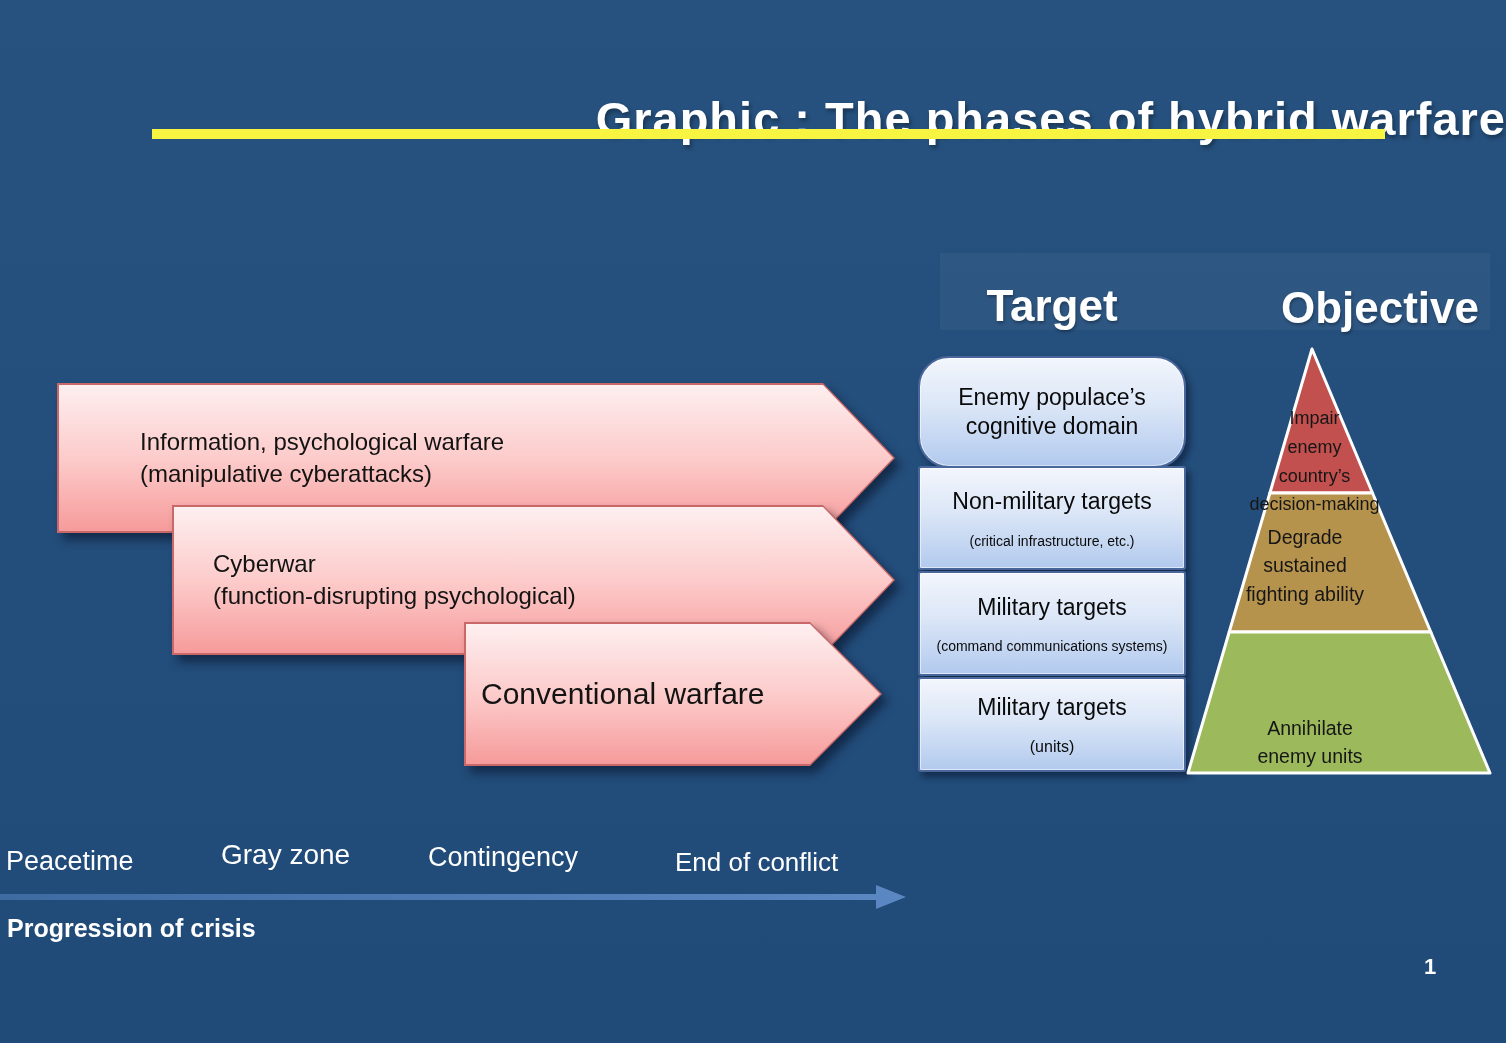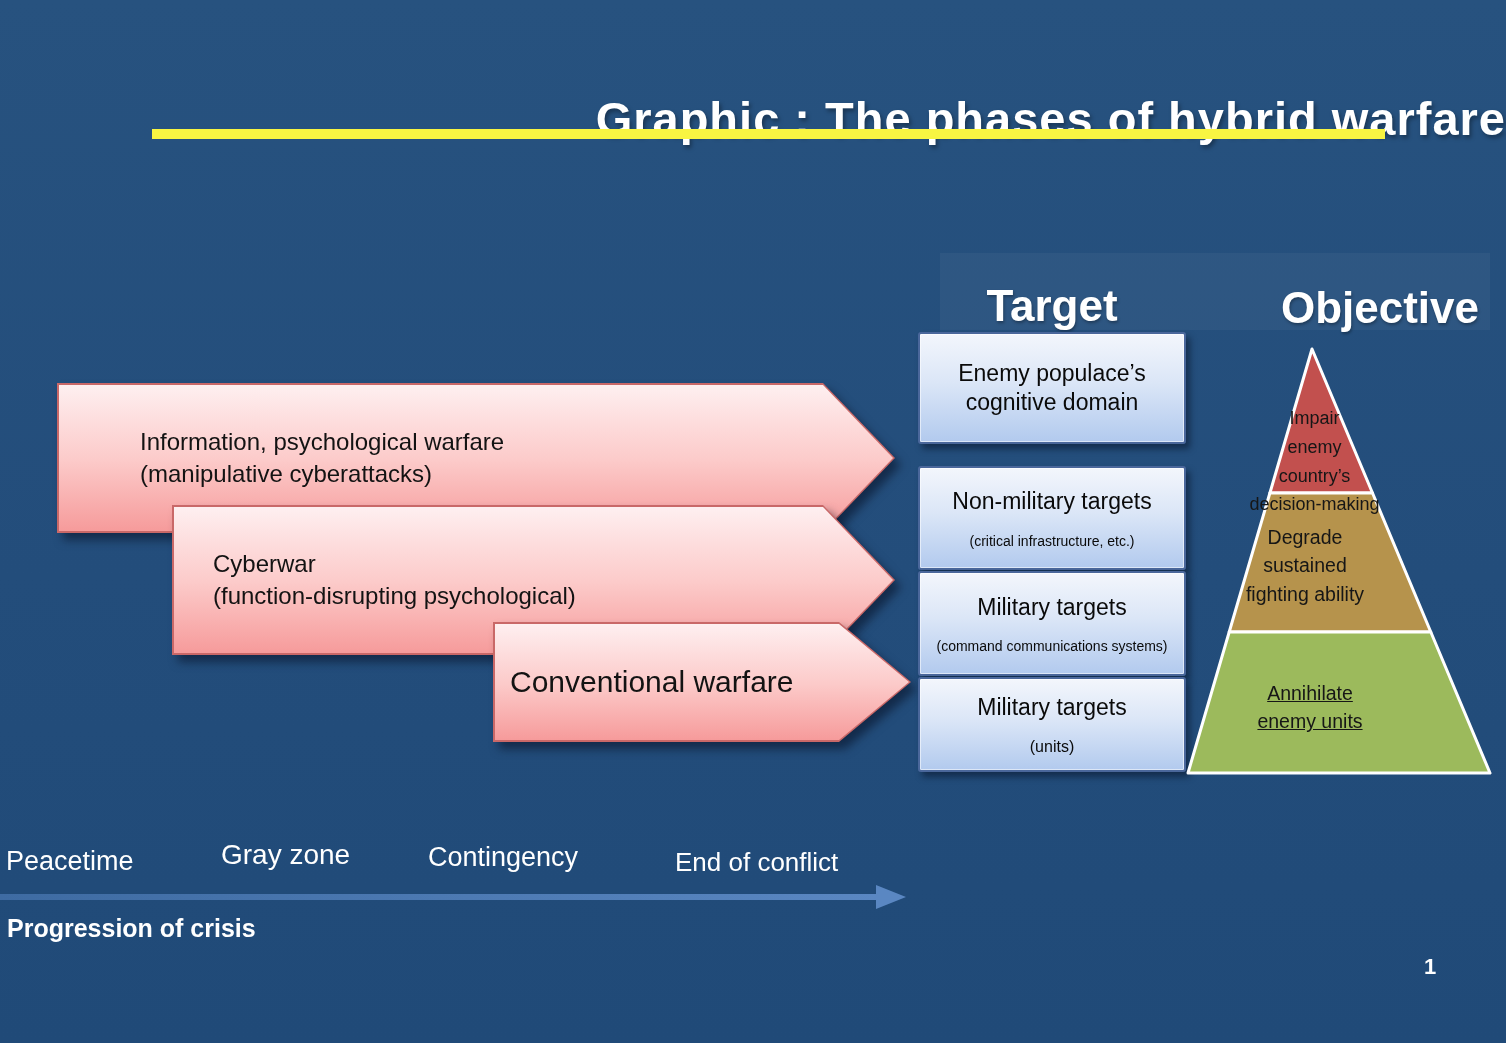--- a/index.html
+++ b/index.html
@@ -36,21 +36,21 @@
   .arrow-fill{
     position:absolute;inset:2px;
     background:linear-gradient(180deg,#feeff0 0%,#fccac9 52%,#f69b9b 100%);
   }
   .arrow1{left:57px;top:383px;width:838px;height:150px;}
   .arrow1 .arrow-shape{clip-path:polygon(0 0,766px 0,100% 50%,766px 100%,0 100%);}
   .arrow1 .arrow-fill{clip-path:polygon(0 0,764px 0,100% 50%,764px 100%,0 100%);}
   .arrow2{left:172px;top:505px;width:723px;height:150px;}
   .arrow2 .arrow-shape{clip-path:polygon(0 0,651px 0,100% 50%,651px 100%,0 100%);}
   .arrow2 .arrow-fill{clip-path:polygon(0 0,649px 0,100% 50%,649px 100%,0 100%);}
-  .arrow3{left:493px;top:622px;width:418px;height:120px;}
+  .arrow3{left:464px;top:622px;width:418px;height:144px;}
   .arrow3 .arrow-shape{clip-path:polygon(0 0,346px 0,100% 50%,346px 100%,0 100%);}
   .arrow3 .arrow-fill{clip-path:polygon(0 0,344px 0,100% 50%,344px 100%,0 100%);}
   .arrow-label{
     position:absolute;top:50%;transform:translateY(-50%);
     color:#131313;font-size:24px;line-height:1.33;white-space:nowrap;
   }
   .arrow1 .arrow-label{left:83px;}
   .arrow2 .arrow-label{left:41px;}
   .arrow3 .arrow-label{left:17px;font-size:30px;}
   
@@ -58,30 +58,30 @@
     position:absolute;left:918px;width:264px;
     border:2px solid #4a679b;border-radius:3px;
     background:linear-gradient(180deg,#f3f6fc 0%,#dbe6f7 45%,#b2caee 100%);
     box-shadow:4px 5px 6px rgba(5,15,35,0.5),inset 0 0 0 1px rgba(255,255,255,0.55);
     display:flex;flex-direction:column;justify-content:center;align-items:center;
     text-align:center;color:#0a0a0a;
   }
   .tbox .main{font-size:23px;line-height:1.25;}
   .tbox .sub{font-size:14px;margin-top:17px;}
   .tbox4 .sub{font-size:16px;}
-  .tbox1{top:332px;height:108px;}
+  .tbox1{top:356px;height:108px;border-radius:31px;}
   .tbox2{top:466px;height:100px;}
   .tbox3{top:571px;height:101px;}
   .tbox4{top:677px;height:91px;}
   
   .pyramid-svg{position:absolute;left:1186px;top:347px;width:306px;height:429px;}
   .pyr-label{position:absolute;text-align:center;color:#161616;}
   .pyr-label-top{left:1242px;top:404px;width:145px;font-size:18px;line-height:1.6;}
   .pyr-label-mid{left:1225px;top:523px;width:160px;font-size:19.5px;line-height:1.45;}
-  .pyr-label-bottom{left:1210px;top:679px;width:200px;font-size:19.5px;line-height:1.45;text-decoration:underline;}
+  .pyr-label-bottom{left:1210px;top:714px;width:200px;font-size:19.5px;line-height:1.45;}
   
   .stage{position:absolute;color:#ffffff;white-space:nowrap;}
   .stage1{left:6px;top:846px;font-size:27px;}
   .stage2{left:221px;top:839px;font-size:28px;}
   .stage3{left:428px;top:842px;font-size:27px;}
   .stage4{left:675px;top:847px;font-size:26px;}
   .timeline-line{
     position:absolute;left:0;top:894px;width:878px;height:6px;
     background:linear-gradient(90deg,#3e6ba2 0%,#5a87c2 100%);
   }

